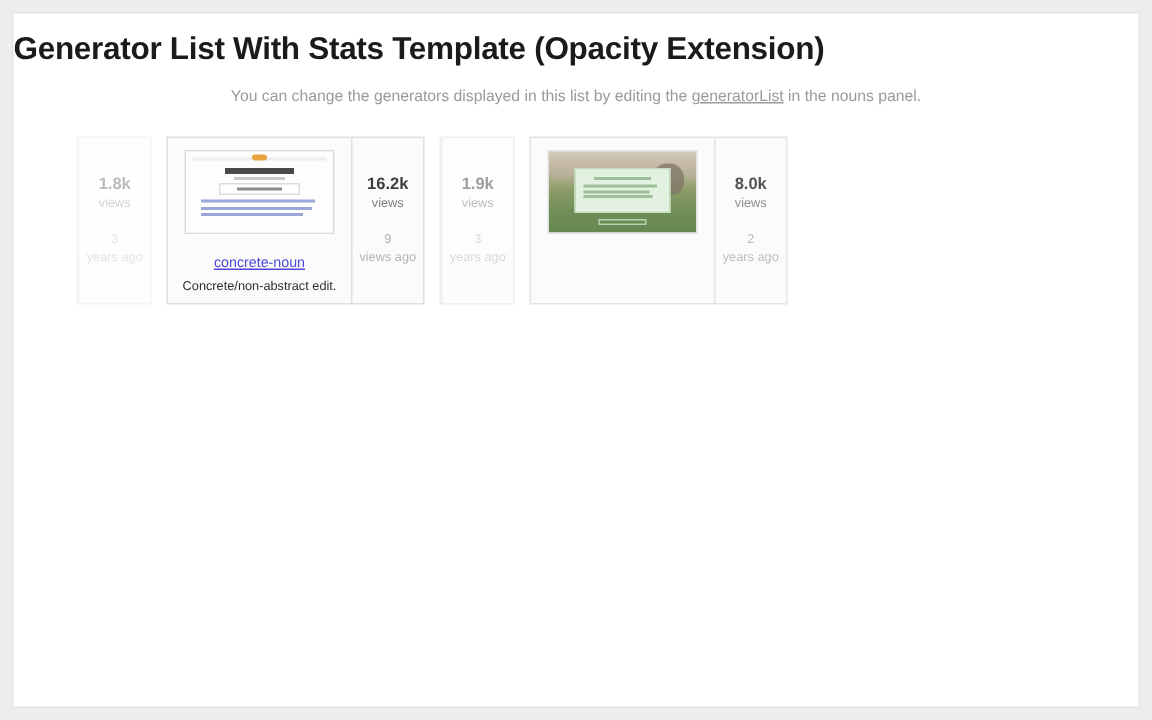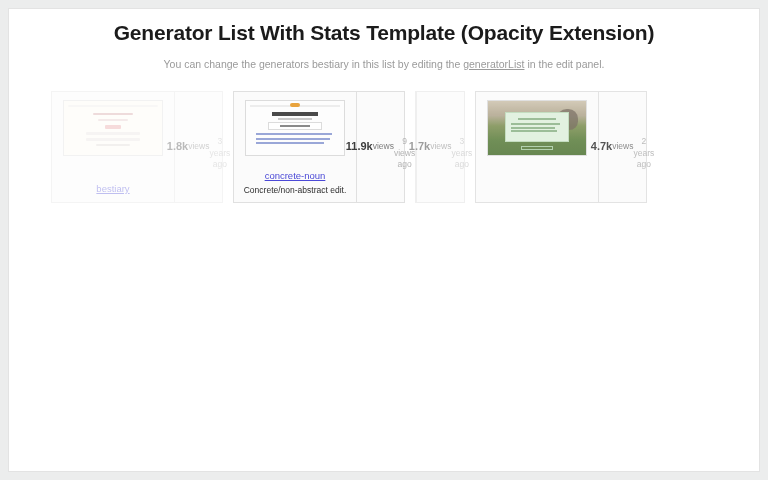--- a/index.html
+++ b/index.html
@@ -22,21 +22,20 @@
     top: 8px;
     width: 752px;
     height: 464px;
     background: #ffffff;
     border: 1px solid #e3e3e3;
     overflow: hidden;
   }
 
   
   #page-title {
-    text-align: center;
     font-size: 21px;
     font-weight: bold;
     color: #1b1b1b;
     letter-spacing: -0.2px;
     margin-top: 12px;
   }
 
   #page-subtitle {
     text-align: center;
     font-size: 10.5px;
@@ -98,21 +97,21 @@
     font-size: 8.5px;
     line-height: 1.2;
     color: #2e2e2e;
     text-align: center;
   }
 
   .card-stats {
     width: 48px;
     border-left: 1px solid #e0e0e0;
     display: flex;
-    flex-direction: row;
+    flex-direction: column;
     align-items: center;
     justify-content: center;
     padding: 6px 2px;
     text-align: center;
   }
 
   .stat-views-num {
     font-size: 11px;
     font-weight: bold;
     color: #3c3c3c;
@@ -193,39 +192,25 @@
   .art-warrior .w4 { top: 62%; width: 74%; }
   .art-warrior .btn { position: absolute; left: 34%; bottom: 9%; width: 32%; height: 4px; border: 1px solid #a9cba5; }
 </style>
 </head>
 <body>
 
 <div id="page-panel">
 
   <h1 id="page-title">Generator List With Stats Template (Opacity Extension)</h1>
 
-  <p id="page-subtitle"><span>You can change the generators bestiary in this list by editing the </span><a href="#">generatorList</a><span> in the edit panel.</span></p>
+  <p id="page-subtitle"><span>You can change the generators displayed in this list by editing the </span><a href="#">generatorList</a><span> in the nouns panel.</span></p>
 
   <div id="generator-list">
 
     <div class="generator-card" style="opacity:.35">
-      <div class="card-main">
-        <div class="card-thumb">
-          <div class="thumb-art art-bestiary">
-            <span class="bar topbar"></span>
-              <span class="bar b1"></span>
-              <span class="bar b2"></span>
-            <span class="bar b3"></span>
-              <span class="bar b4"></span>
-              <span class="bar b5"></span>
-            <span class="bar b6"></span>
-          </div>
-        </div>
-        <a class="card-title" href="#">bestiary</a>
-      </div>
       <div class="card-stats">
         <div class="stat-views-num">1.8k</div>
         <div class="stat-views-label">views</div>
         <div class="stat-age">
           <span class="stat-age-num">3</span>
           <span>years ago</span>
         </div>
       </div>
     </div>
 
@@ -242,32 +227,32 @@
               </span>
             <span class="p p1"></span>
               <span class="p p2"></span>
               <span class="p p3"></span>
           </div>
         </div>
         <a class="card-title" href="#">concrete-noun</a>
         <div class="card-desc">Concrete/non-abstract edit.</div>
       </div>
       <div class="card-stats">
-        <div class="stat-views-num">11.9k</div>
+        <div class="stat-views-num">16.2k</div>
         <div class="stat-views-label">views</div>
         <div class="stat-age">
           <span class="stat-age-num">9</span>
           <span>views ago</span>
         </div>
       </div>
     </div>
 
     <div class="generator-card" style="opacity:.5">
       <div class="card-stats">
-        <div class="stat-views-num">1.7k</div>
+        <div class="stat-views-num">1.9k</div>
         <div class="stat-views-label">views</div>
         <div class="stat-age">
           <span class="stat-age-num">3</span>
           <span>years ago</span>
         </div>
       </div>
     </div>
 
     <div class="generator-card" style="opacity:.88">
       <div class="card-main">
@@ -279,21 +264,21 @@
               <i class="ptext w1"></i>
                 <i class="ptext w2"></i>
                 <i class="ptext w3"></i>
                 <i class="ptext w4"></i>
             </span>
             <span class="btn"></span>
           </div>
         </div>
       </div>
       <div class="card-stats">
-        <div class="stat-views-num">4.7k</div>
+        <div class="stat-views-num">8.0k</div>
         <div class="stat-views-label">views</div>
         <div class="stat-age">
           <span class="stat-age-num">2</span>
           <span>years ago</span>
         </div>
       </div>
     </div>
 
   </div>
 </div>

